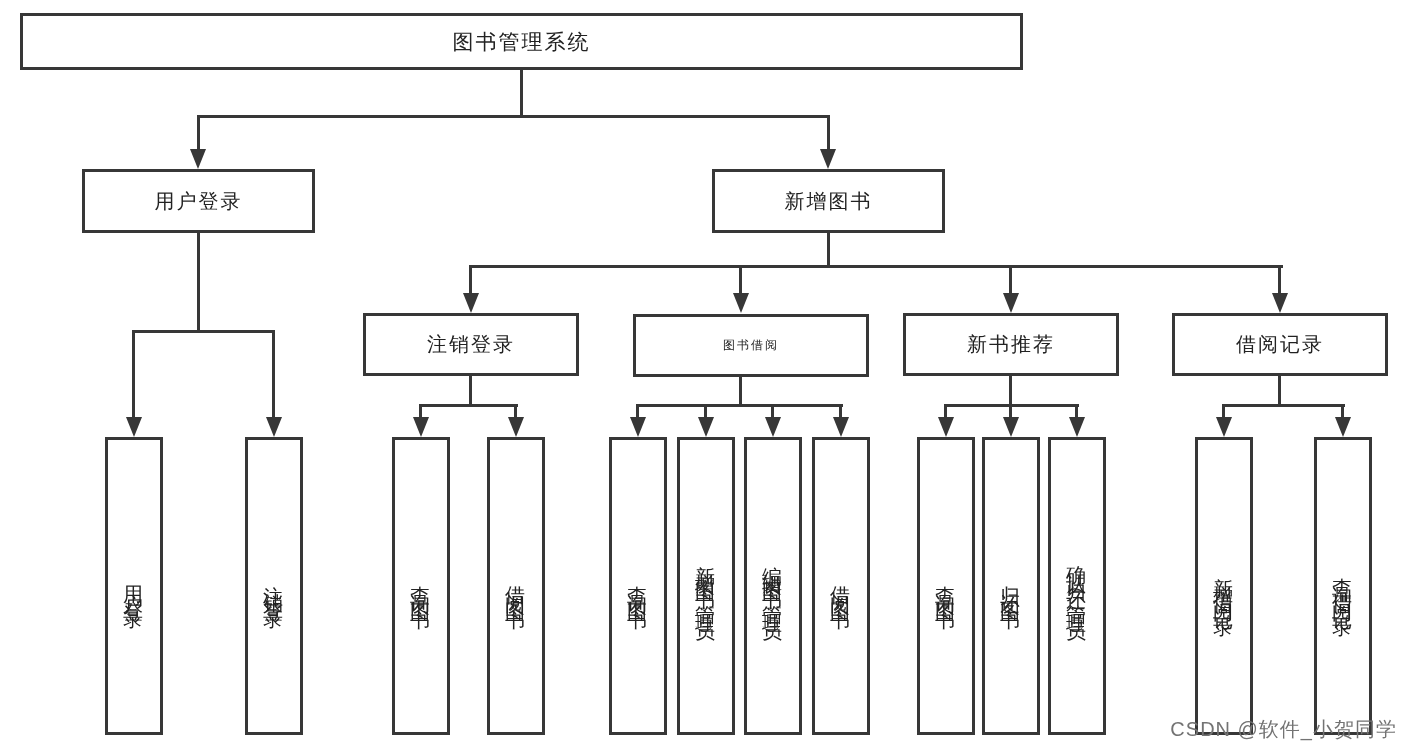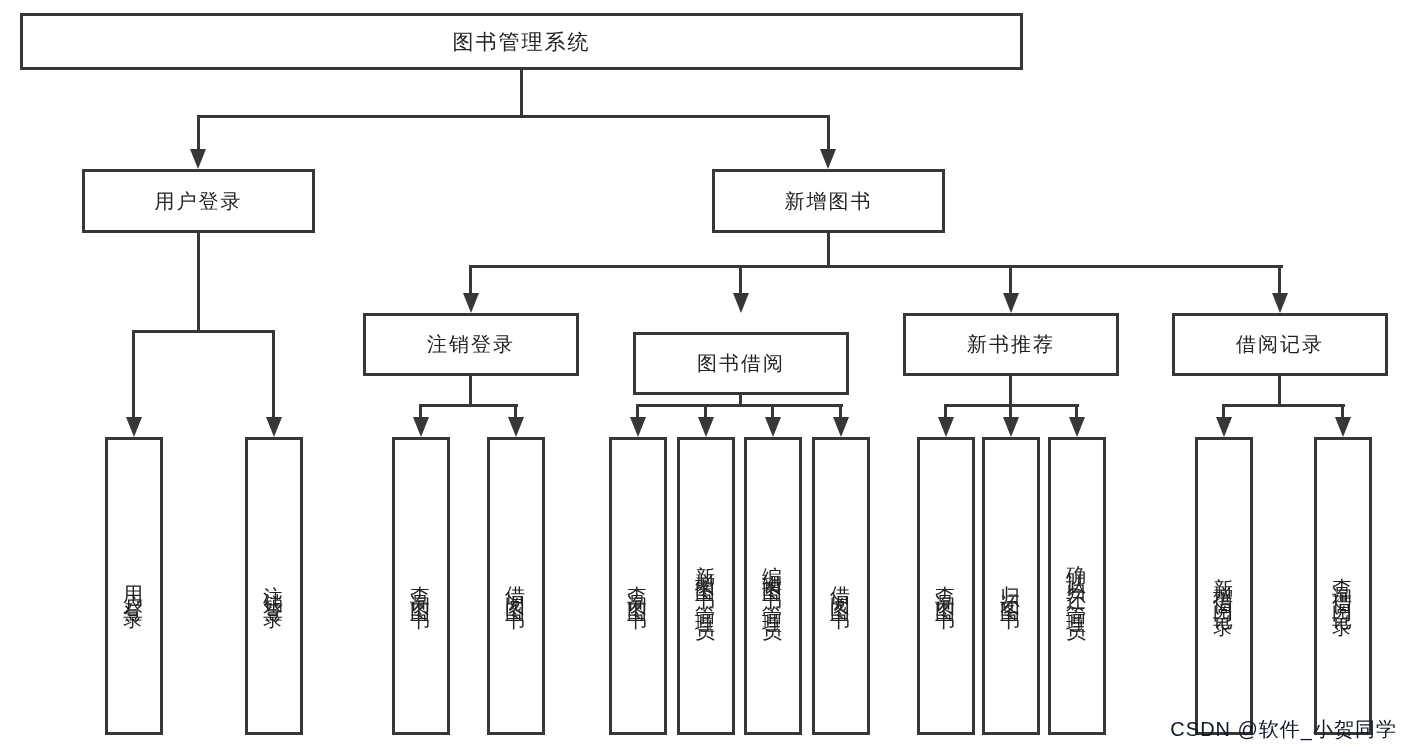--- a/index.html
+++ b/index.html
@@ -30,21 +30,21 @@
   .ln{position:absolute;background:#373737;}
   .ah{
     position:absolute;width:0;height:0;
     border-left:8px solid transparent;
     border-right:8px solid transparent;
     border-top:20px solid #373737;
   }
   .watermark{
     position:absolute;
     right:8px;bottom:4px;
-    color:#0f172a;
+    color:#737373;
     font-size:20px;
     letter-spacing:1px;
     z-index:5;
   }
 </style>
 </head>
 <body>
 
 <div class="canvas">
 
@@ -116,21 +116,21 @@
   <div class="node hbox" style="left:82px;top:169px;width:233px;height:64px;font-size:20px">
     <span>用户登录</span>
   </div>
   <div class="node hbox" style="left:712px;top:169px;width:233px;height:64px;font-size:20px">
     <span>新增图书</span>
   </div>
 
   <div class="node hbox" style="left:363px;top:313px;width:216px;height:63px;font-size:20px">
     <span>注销登录</span>
   </div>
-  <div class="node hbox" style="left:633px;top:332px;width:216px;height:63px;font-size:20px">
+  <div class="node hbox" style="left:633px;top:314px;width:236px;height:63px;font-size:12px">
     <span>图书借阅</span>
   </div>
   <div class="node hbox" style="left:903px;top:313px;width:216px;height:63px;font-size:20px">
     <span>新书推荐</span>
   </div>
   <div class="node hbox" style="left:1172px;top:313px;width:216px;height:63px;font-size:20px">
     <span>借阅记录</span>
   </div>
 
   <div class="node vbox" style="left:105px;top:437px;width:58px;height:298px">

